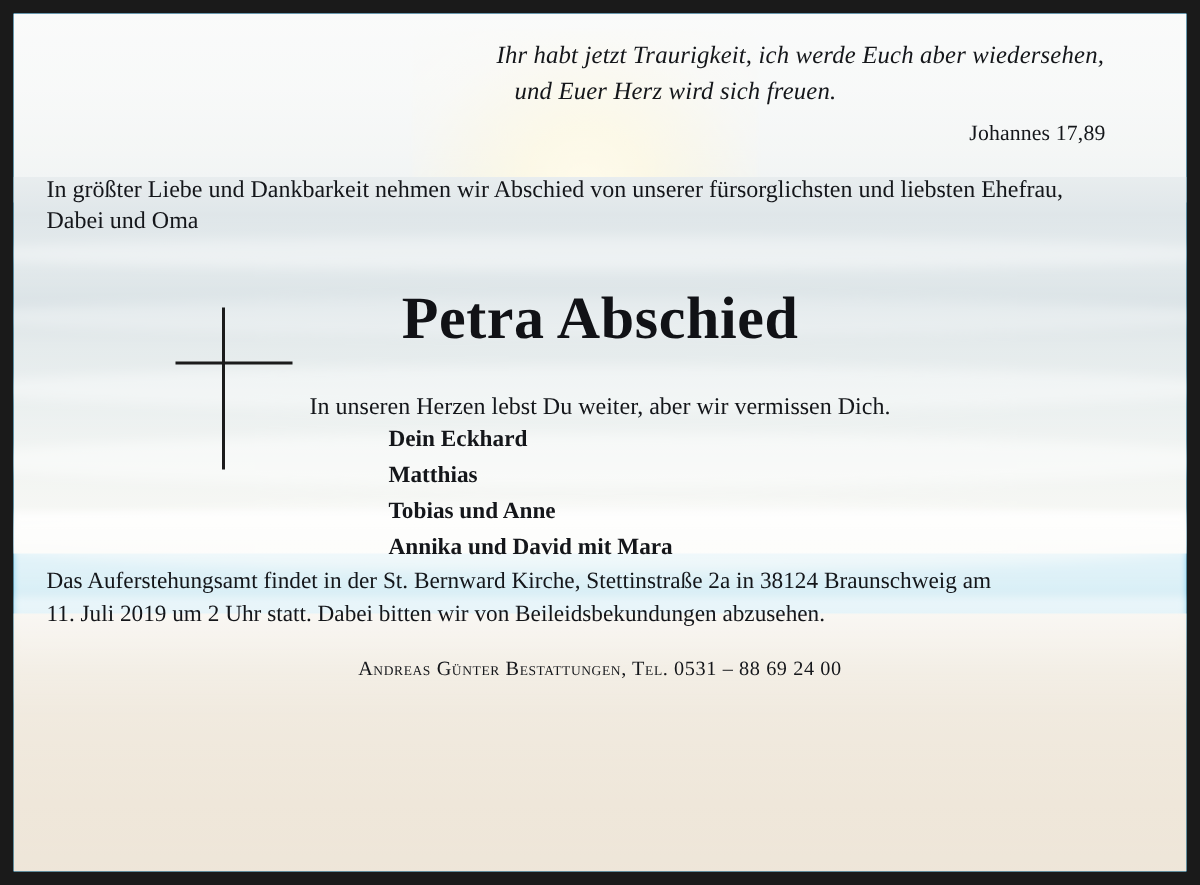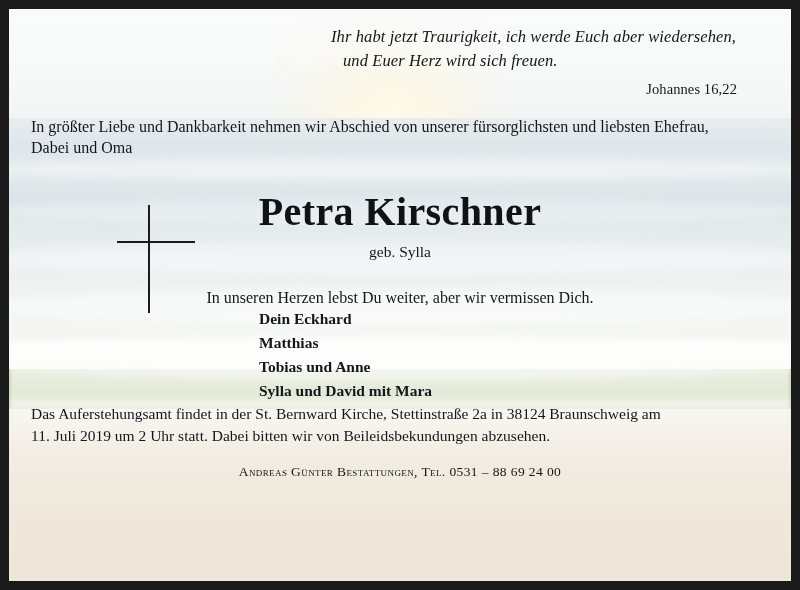--- a/index.html
+++ b/index.html
@@ -12,21 +12,21 @@
     height: 590px;
     overflow: hidden;
     font-family: "Liberation Serif", serif;
   }
   #obituary {
     position: relative;
     width: 800px;
     height: 590px;
     box-sizing: border-box;
     border: 9px solid #1a1a1a;
-    background: #4d7c0f;
+    background: #0ea5e9;
     overflow: hidden;
   }
   
   .bg {
     position: absolute;
     inset: 0;
     z-index: 0;
   }
   .bg-sky {
     position: absolute;
@@ -253,43 +253,42 @@
     <div class="bg-sand"></div>
     <div class="bg-sand-sheen"></div>
     <div class="bg-veil"></div>
   </div>
 
   <div class="content">
 
     <div class="verse">
       <div class="verse-line l1">Ihr habt jetzt Traurigkeit, ich werde Euch aber wiedersehen,</div>
       <div class="verse-line l2">und Euer Herz wird sich freuen.</div>
-      <div class="verse-source">Johannes 16,22</div>
+      <div class="verse-source">Johannes 17,89</div>
     </div>
 
     <div class="intro">
       <span class="l1">In größter Liebe und Dankbarkeit nehmen wir Abschied von unserer fürsorglichsten und liebsten Ehefrau,</span>
       <span class="l2">Dabei und Oma</span>
     </div>
 
     <div class="cross">
       <div class="v"></div>
       <div class="h"></div>
     </div>
 
-    <div class="name">Petra Kirschner</div>
-    <div class="maiden">geb. Sylla</div>
+    <div class="name">Petra Abschied</div>
 
     <div class="memorial">In unseren Herzen lebst Du weiter, aber wir vermissen Dich.</div>
 
     <div class="family">
       <div>Dein Eckhard</div>
       <div>Matthias</div>
       <div>Tobias und Anne</div>
-      <div>Sylla und David mit Mara</div>
+      <div>Annika und David mit Mara</div>
     </div>
 
     <div class="service">
       <div>Das Auferstehungsamt findet in der St. Bernward Kirche, Stettinstraße 2a in 38124 Braunschweig am</div>
       <div>11. Juli 2019 um 2 Uhr statt. Dabei bitten wir von Beileidsbekundungen abzusehen.</div>
     </div>
 
 
     <div class="undertaker">Andreas Günter Bestattungen, Tel. 0531 – 88 69 24 00</div>
 

